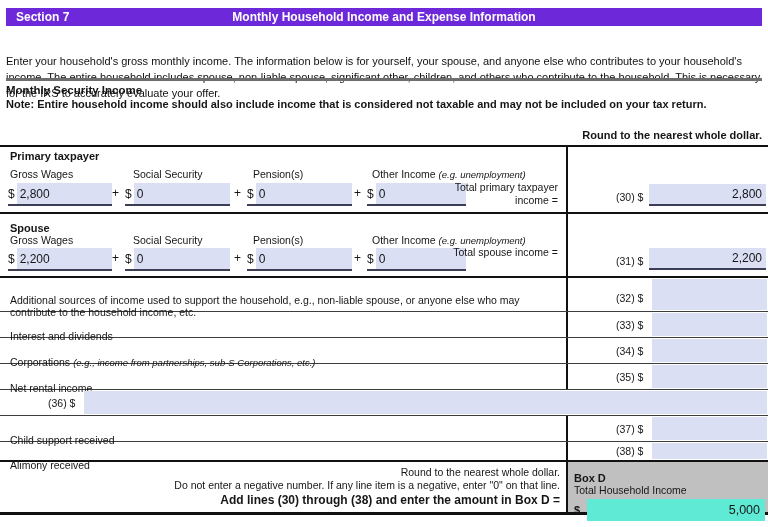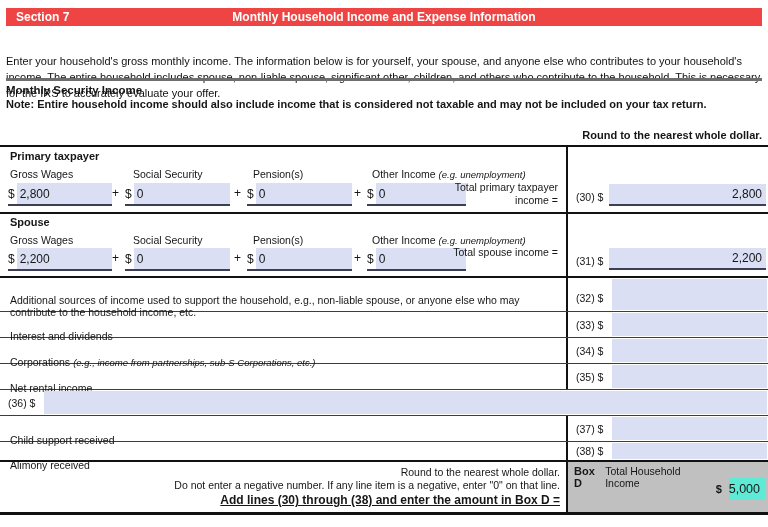--- a/index.html
+++ b/index.html
@@ -1,38 +1,38 @@
 <!DOCTYPE html>
 <html><head>
 <meta charset="utf-8">
 <style>
   * { margin:0; padding:0; box-sizing:border-box; }
   html,body { background:#e8e8e8; }
   body { font-family:"Liberation Sans", sans-serif; color:#161616; }
   .page { position:relative; width:768px; height:527px; background:#ffffff; overflow:hidden; }
 
   
-  .secbar { position:absolute; left:6px; right:6px; top:8px; height:18px; background:#ef4444; color:#fff; }
+  .secbar { position:absolute; left:6px; right:6px; top:8px; height:18px; background:#6d28d9; color:#fff; }
   .secbar .seclabel { position:absolute; left:10px; top:2px; font-size:12px; font-weight:bold; }
   .secbar .sectitle { position:absolute; left:0; right:0; top:2px; text-align:center; font-size:12px; font-weight:bold; }
 
   
   .intro { position:absolute; left:6px; top:30px; width:758px; font-size:11px; line-height:16px; color:#111;margin-top:23px; }
 
   .rule { position:absolute; left:6px; right:6px; top:78px; height:3px; background:#6e6e6e; }
 
   .subtitle { position:absolute; left:6px; top:84px; font-size:11.5px; font-weight:bold; }
   .note { position:absolute; left:6px; top:98px; width:744px; font-size:11px; font-weight:bold; line-height:13px; }
   .roundnote-top { position:absolute; right:6px; top:129px; font-size:11px; font-weight:bold; }
 
   
   .tbl { position:absolute; left:0; right:0; top:145px; border-top:2px solid #111; }
   .trow { display:flex; width:768px; }
   .tleft { width:568px; border-right:2px solid #111; position:relative; }
-  .tright { flex:1; position:relative; display:flex; }
+  .tright { flex:1; position:relative; display:flex;padding-left:40px; }
 
   .row-taxpayer { height:67px; border-bottom:2px solid #111; }
   .row-spouse   { height:64px; border-bottom:2px solid #111; }
   .row-thin     { height:26px; border-bottom:1px solid #3d3d3d; }
   .row-32       { height:34px; border-bottom:1px solid #3d3d3d; }
   .row-38       { height:20px; border-bottom:2px solid #111; }
   .row-footer   { height:53px; border-bottom:3px solid #111; }
 
   .grp-head { position:absolute; left:10px; font-size:11px; font-weight:bold; }
   .col-label { position:absolute; font-size:10.5px; white-space:nowrap; }
@@ -54,35 +54,35 @@
   .rowlabel { position:absolute; left:10px; right:4px; top:0; bottom:0; display:flex; align-items:center;
               font-size:10.5px; line-height:12.5px;margin-top:24px; }
   .rowlabel .it { font-style:italic; font-size:9.5px; margin-left:3px; }
   .rowref { width:44px; padding-left:8px; font-size:10.5px; display:flex; align-items:center; white-space:nowrap; }
   .r32 .rowref { align-items:flex-end; padding-bottom:7px; }
   .rowbox { flex:1; background:#dadff4; margin:1px 1px 1px 0; }
 
   
   .foot-left { width:568px; border-right:2px solid #111; text-align:right; padding:4px 6px 0 0; }
   .fl1, .fl2 { font-size:10.5px; line-height:13px; }
-  .fl3 { font-size:12px; font-weight:bold; line-height:15px; margin-top:1px;text-decoration:underline; }
-  .foot-right { flex:1; background:#c0c0c0; padding:3px 2px 2px 6px; display:flex; flex-direction:row; }
+  .fl3 { font-size:12px; font-weight:bold; line-height:15px; margin-top:1px; }
+  .foot-right { flex:1; background:#c0c0c0; padding:10px 2px 2px 6px; display:flex; flex-direction:column; }
   .bxl { font-size:11px; font-weight:bold; line-height:12px; }
   .bxs { font-size:10.5px; line-height:12px; }
   .bxrow { display:flex; align-items:center; margin-top:3px; }
   .bxcur { width:13px; font-size:11px; font-weight:bold; }
   .bxval { flex:1; height:22px; background:#5eead4; text-align:right; padding-right:5px;
            font-size:12.5px; line-height:22px; margin-right:1px; }
 
   
   .row-taxpayer .grp-head { top:3px; }
   .row-taxpayer .col-label { top:21px; }
   .row-taxpayer .fldgrp { top:36px; }
   .row-taxpayer .total-label { top:34px; }
-  .row-spouse .grp-head { top:2px; }
+  .row-spouse .grp-head { top:8px; }
   .row-spouse .col-label { top:20px; }
   .row-spouse .fldgrp { top:34px; }
   .row-spouse .total-label { top:32px; }
 
   .g1 { left:8px;   width:104px; }
   .g2 { left:112px; width:118px; }
   .g3 { left:234px; width:118px; }
   .g4 { left:354px; width:112px; }
   .c1 { left:10px; } .c2 { left:133px; } .c3 { left:253px; } .c4 { left:372px; }
 </style>

